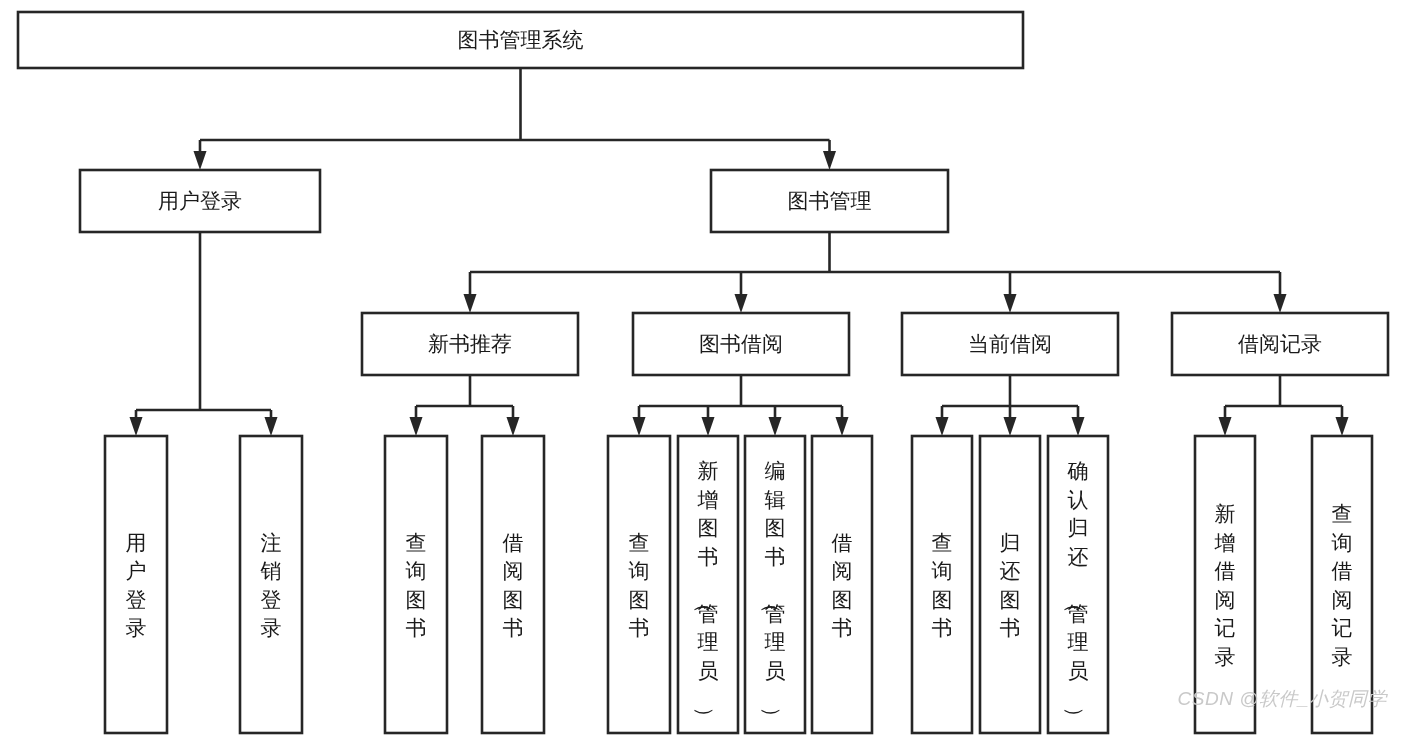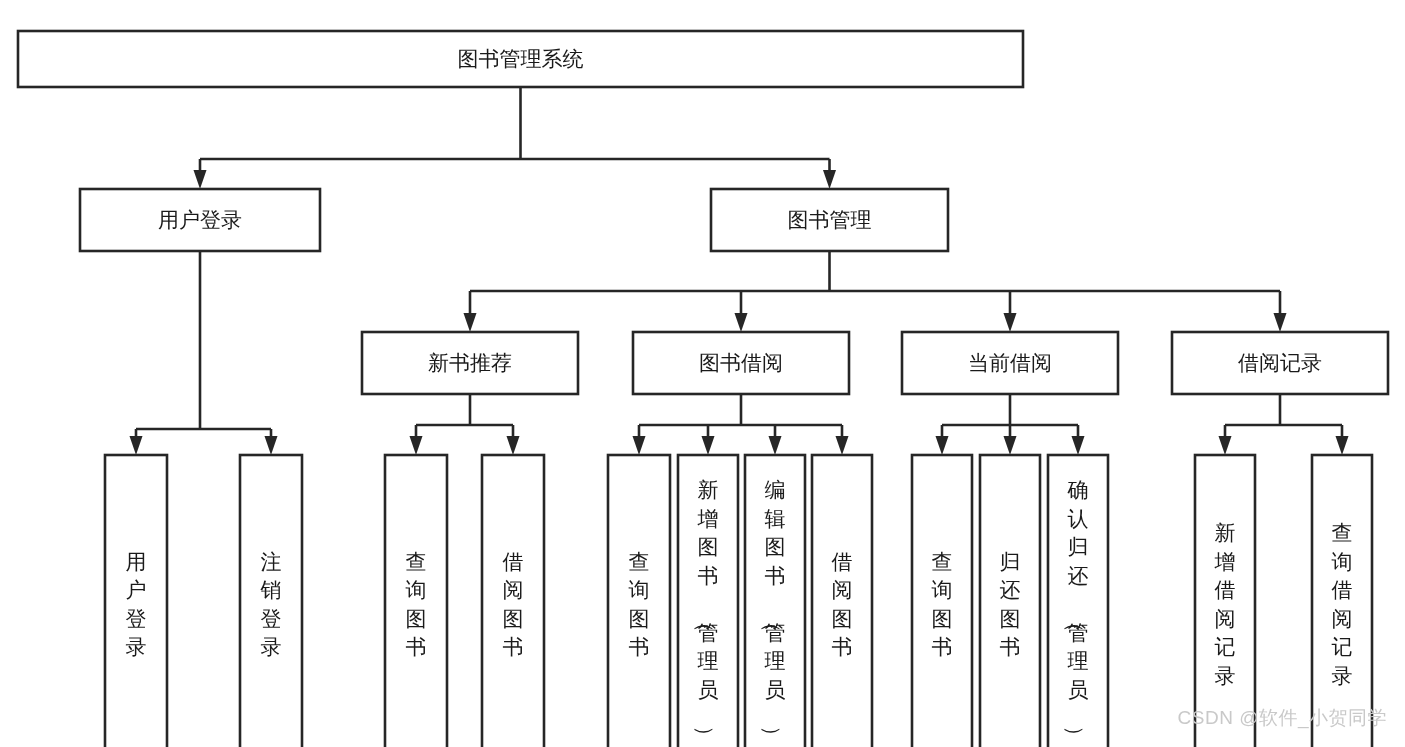--- a/index.html
+++ b/index.html
@@ -11,21 +11,20 @@
     width: 1405px;
     height: 747px;
     font-family: "Liberation Sans", "DejaVu Sans", sans-serif;
     overflow: hidden;
     position: relative;
   }
   #diagram-root {
     position: relative;
     width: 1405px;
     height: 716px;
-    margin-top: 19px;
   }
   svg.diagram-canvas {
     position: absolute;
     top: 0;
     left: 0;
     width: 1405px;
     height: 747px;
     display: block;
   }
   .node-box {
@@ -59,20 +58,21 @@
   .watermark-text {
     position: absolute;
     right: 18px;
     bottom: 4px;
     font-family: "Liberation Sans", "DejaVu Sans", sans-serif;
     font-size: 19px;
     color: #c9c9c9;
     letter-spacing: 0.5px;
     white-space: nowrap;
     pointer-events: none;
+    font-style: italic;
   }
 </style>
 </head>
 <body>
 
 <div id="diagram-root">
   <svg class="diagram-canvas" id="diagram-canvas" viewBox="0 0 1405 747" xmlns="http://www.w3.org/2000/svg">
       <g>
         <line class="connector-line" x1="520.5" y1="68" x2="520.5" y2="140"></line>
         <line class="connector-line" x1="200" y1="140" x2="829.5" y2="140"></line>

